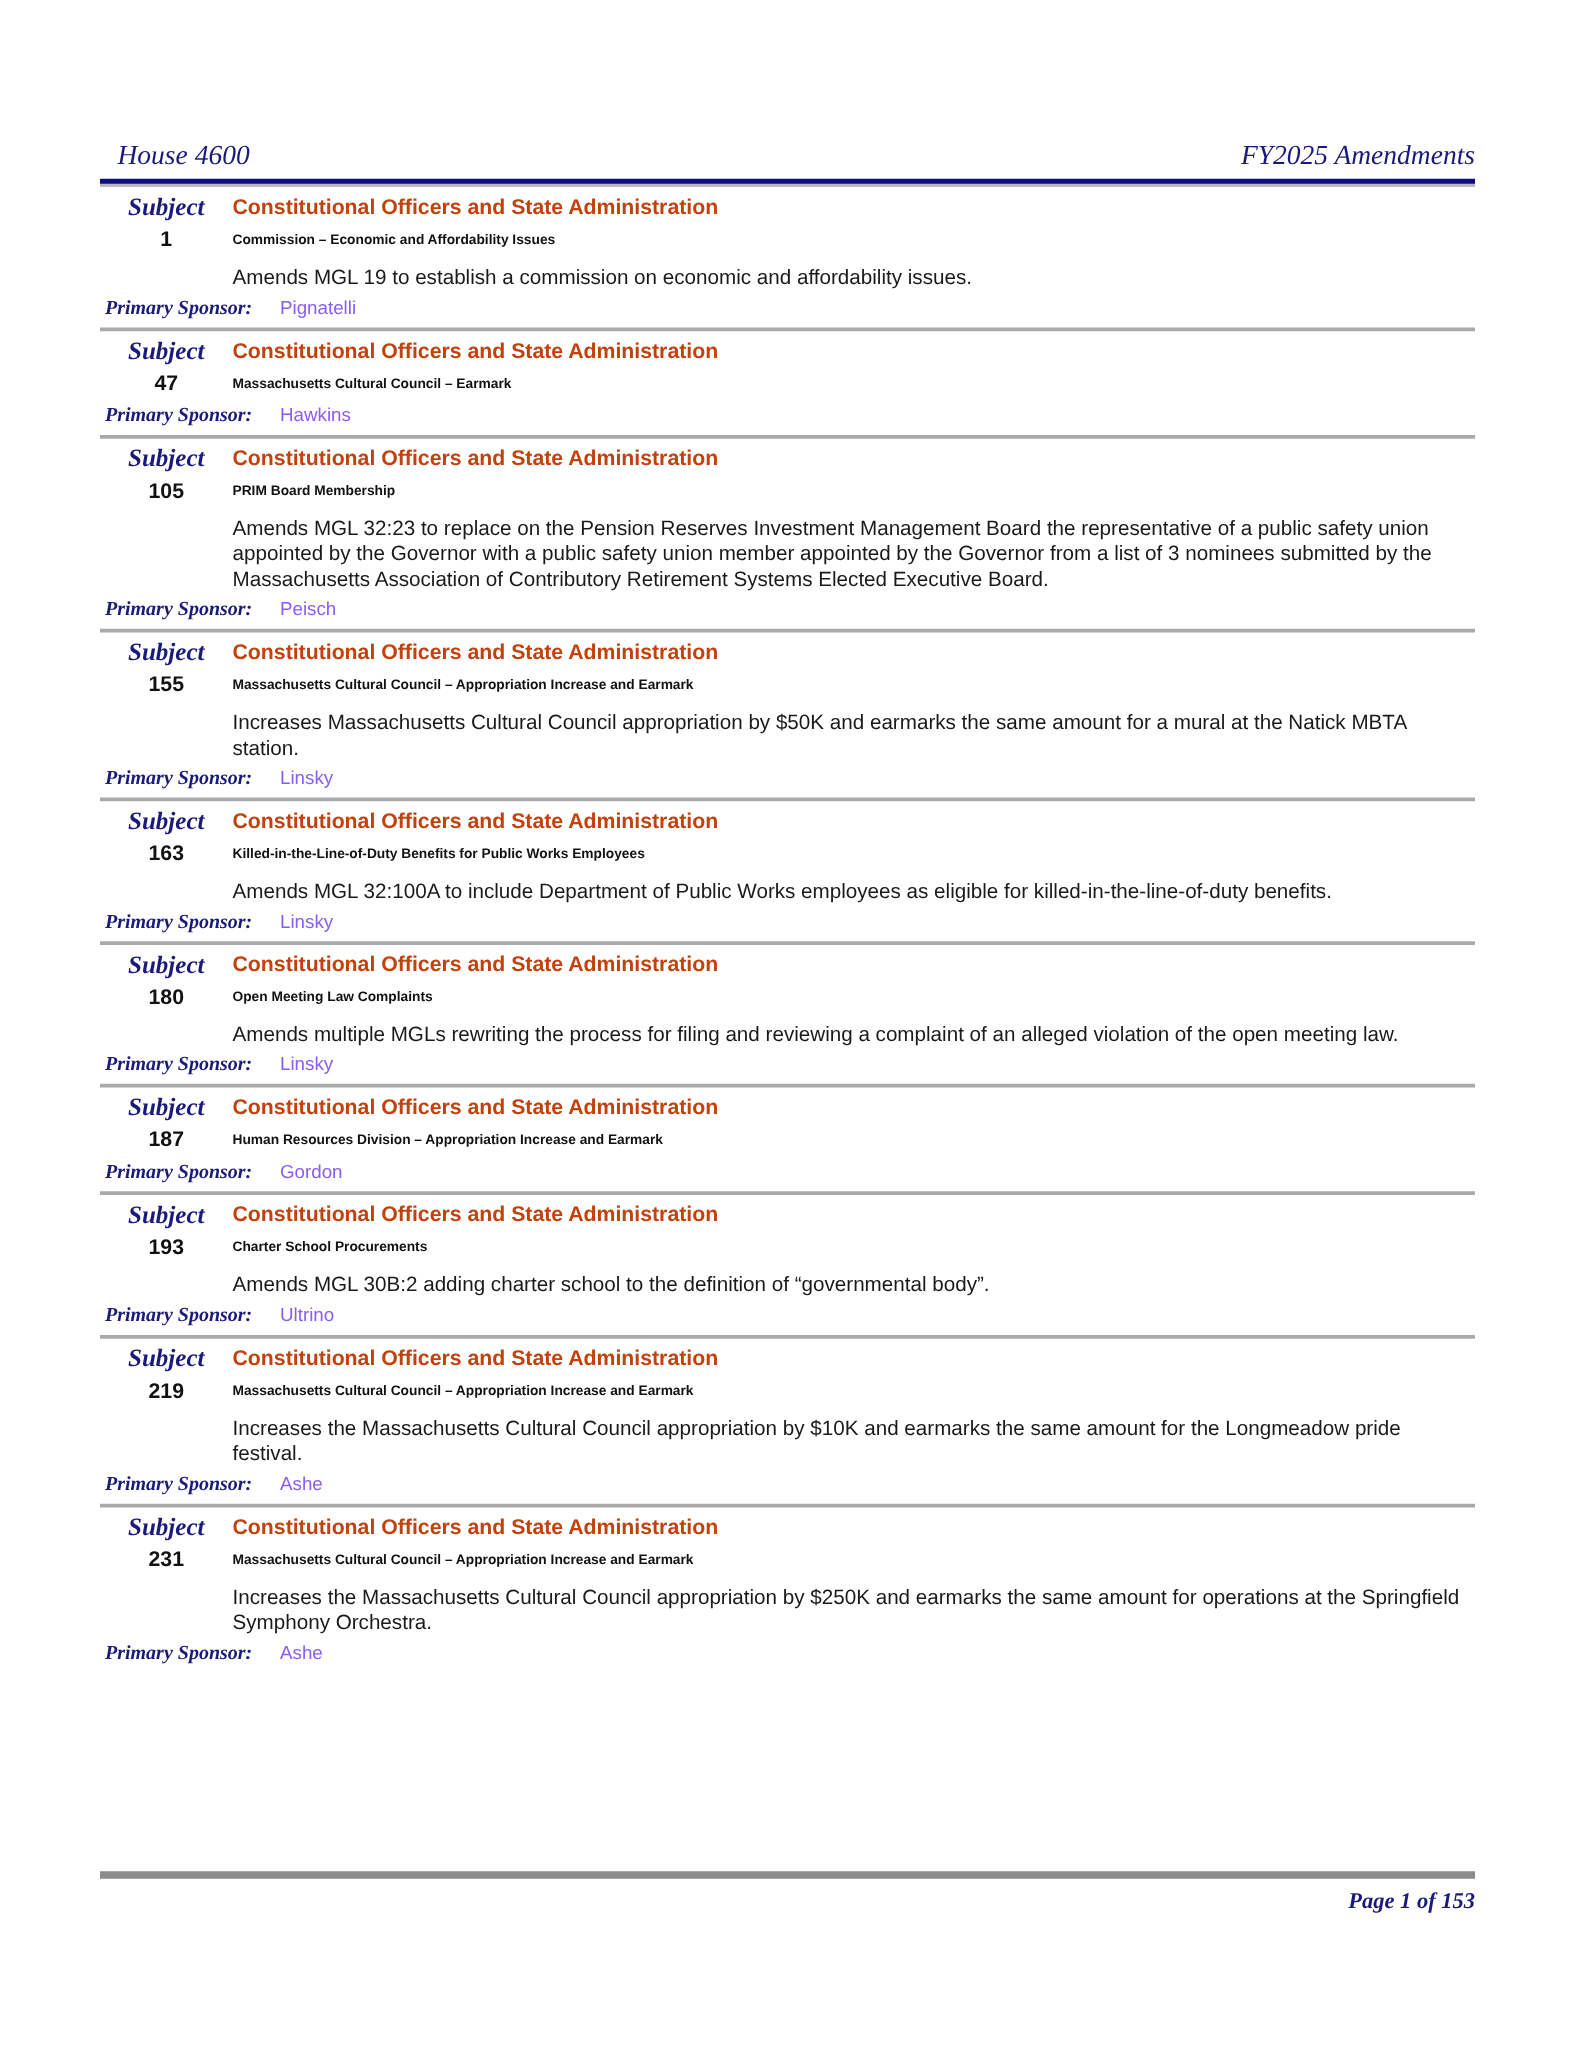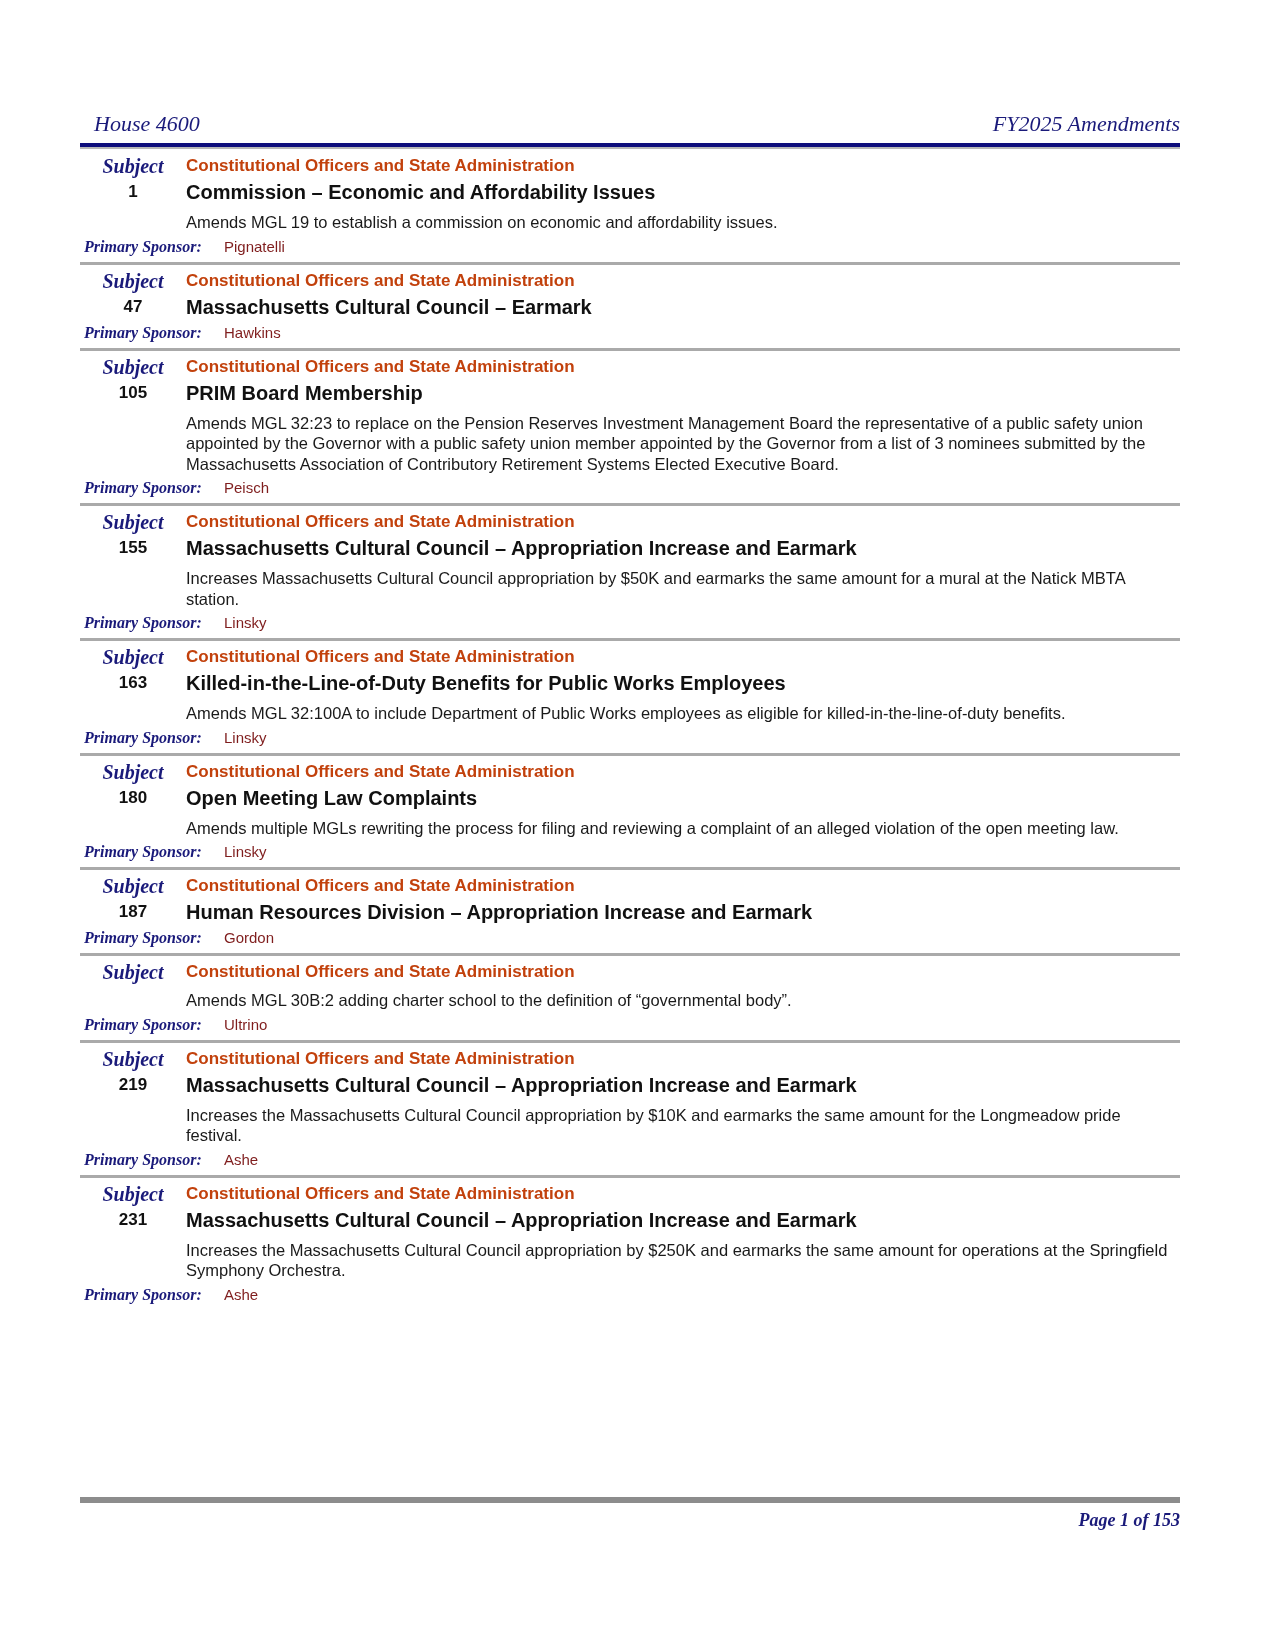--- a/index.html
+++ b/index.html
@@ -25,33 +25,33 @@
       font-family: "Liberation Serif", serif; font-style: italic; font-weight: bold;
       font-size: 20px; color: #1a1a7a; line-height: 24px;
     }
     .cat {
       font-family: "Liberation Sans", sans-serif; font-weight: bold; font-size: 17px; color: #c2410c; line-height: 24px;
     }
     .num {
       font-family: "Liberation Sans", sans-serif; font-weight: bold; font-size: 17px; color: #111; line-height: 28px;
     }
     .title {
-      font-family: "Liberation Sans", sans-serif; font-weight: bold; font-size: 20px; color: #111; line-height: 28px;
+      font-family: "Liberation Sans", sans-serif; font-weight: bold; font-size: 11px; color: #111; line-height: 28px;
     }
     .desc {
       font-family: "Liberation Sans", sans-serif; font-size: 16.5px; color: #1a1a1a; line-height: 20.5px;
       margin: 6px 0 2px 106px; padding-right: 0;
     }
     .sponsor-row { display: flex; align-items: flex-start; padding: 3px 0 6px 0; }
     .sponsor-lbl {
       font-family: "Liberation Serif", serif; font-style: italic; font-weight: bold;
       font-size: 16px; color: #1a1a7a; margin-left: 4px; width: 140px; flex: none;
     }
     .sponsor-val {
-      font-family: "Liberation Sans", sans-serif; font-size: 15px; color: #7f1d1d;
+      font-family: "Liberation Sans", sans-serif; font-size: 15px; color: #8b5cf6;
     }
     .footer-rule { position: absolute; top: 1497px; left: 0; width: 1100px; height: 6px; background: #8c8c8c; }
     .footer-page {
       position: absolute; top: 1510px; right: 0;
       font-family: "Liberation Serif", serif; font-style: italic; font-weight: bold;
       font-size: 18px; color: #1a1a7a;
     }
   </style>
 </head>
 <body>
@@ -173,20 +173,24 @@
         <span class="sponsor-lbl">Primary Sponsor:</span>
         <span class="sponsor-val">Gordon</span>
       </div>
     </div>
 
     <div class="entry">
       <div class="row" style="padding-top:4px">
         <div class="col-left"><span class="subject-lbl">Subject</span></div>
         <div class="col-right"><span class="cat">Constitutional Officers and State Administration</span></div>
       </div>
+      <div class="row">
+        <div class="col-left"><span class="num">193</span></div>
+        <div class="col-right"><span class="title">Charter School Procurements</span></div>
+      </div>
       <div class="desc">Amends MGL 30B:2 adding charter school to the definition of “governmental body”.</div>
       <div class="sponsor-row">
         <span class="sponsor-lbl">Primary Sponsor:</span>
         <span class="sponsor-val">Ultrino</span>
       </div>
     </div>
 
     <div class="entry">
       <div class="row" style="padding-top:4px">
         <div class="col-left"><span class="subject-lbl">Subject</span></div>

